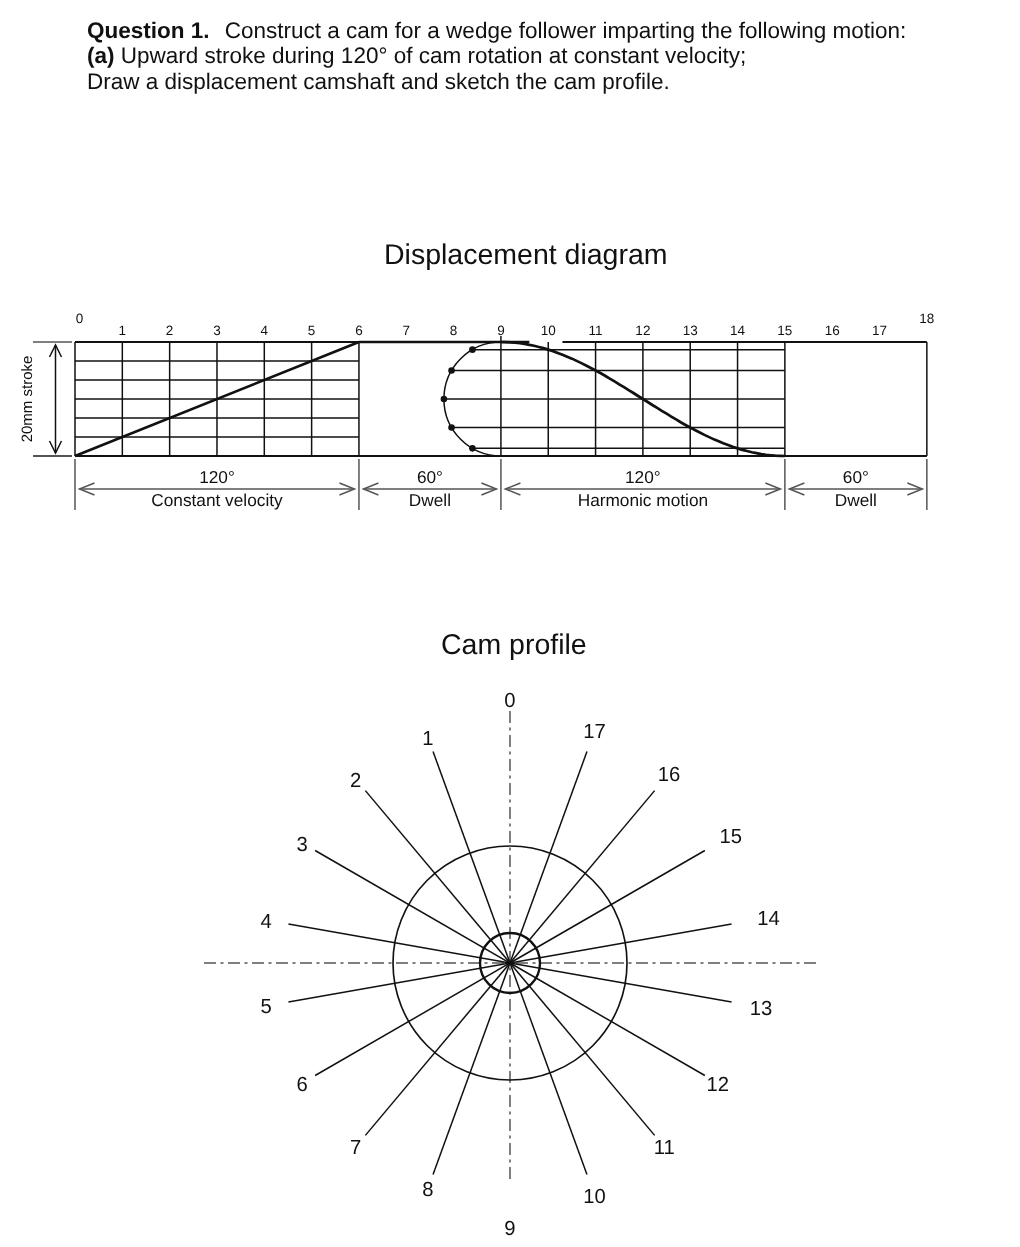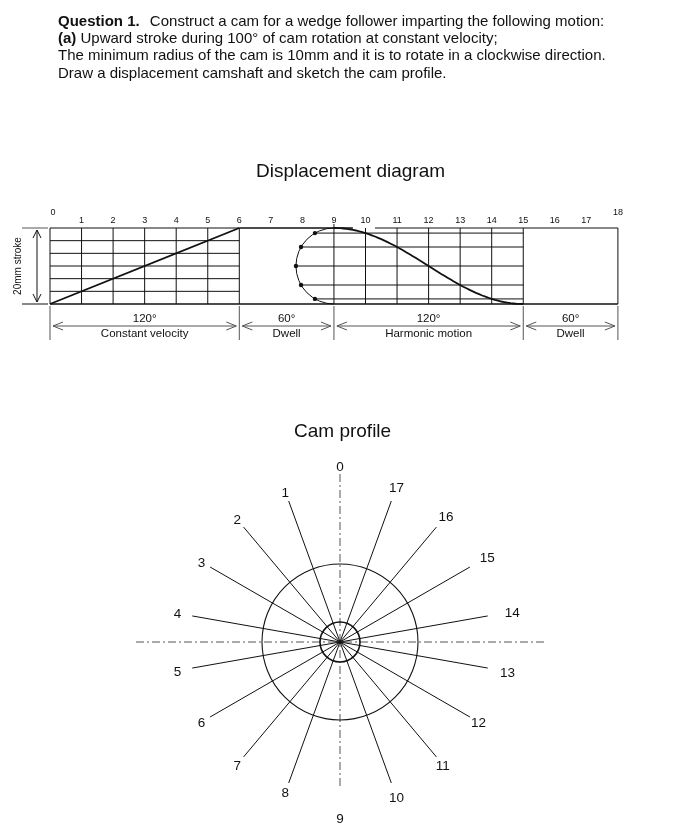--- a/index.html
+++ b/index.html
@@ -15,22 +15,21 @@
   svg text { font-family: "Liberation Sans", sans-serif; fill: #111; }
 </style>
 </head>
 <body>
 
 <div class="question">
   <p>
     <b class="q-lead">Question 1.</b>
     <span>Construct a cam for a wedge follower imparting the following motion:</span>
   </p>
-  <p><b>(a)</b> <span>Upward stroke during 100° of cam rotation at constant velocity;</span></p>
-  <p>The minimum radius of the cam is 10mm and it is to rotate in a clockwise direction.</p>
+  <p><b>(a)</b> <span>Upward stroke during 120° of cam rotation at constant velocity;</span></p>
   <p>Draw a displacement camshaft and sketch the cam profile.</p>
 </div>
 
 <div class="section-title" style="left:256px; top:160px;">Displacement diagram</div>
 <div class="section-title" style="left:294px; top:420px;">Cam profile</div>
 
 <svg id="drawing" width="680" height="831" viewBox="0 0 680 831">
   <g id="disp">
       <text x="53" y="215" font-size="9" text-anchor="middle">0</text>
       <text x="81.55" y="223" font-size="9" text-anchor="middle">1</text>

